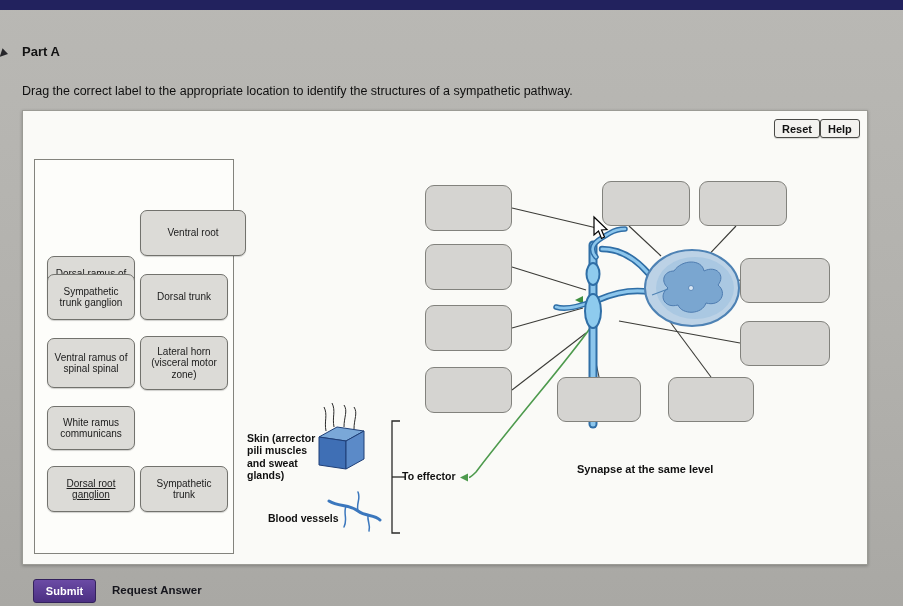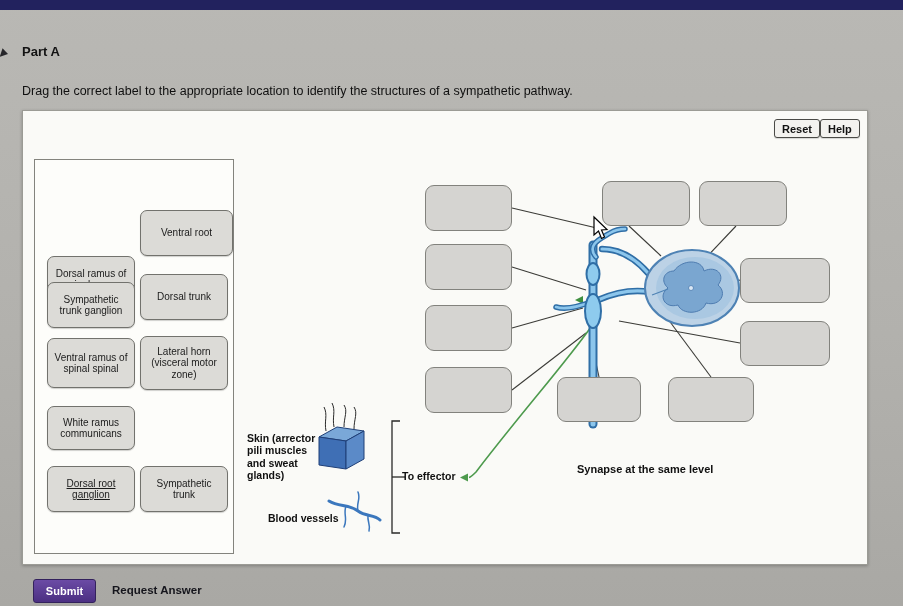--- a/index.html
+++ b/index.html
@@ -46,22 +46,22 @@
   <div class="caret"></div>
   <div class="part-label">Part A</div>
   <div class="instruction">Drag the correct label to the appropriate location to identify the structures of a sympathetic pathway.</div>
 
   <div class="panel">
     <div class="btn btn-reset">Reset</div>
     <div class="btn btn-help">Help</div>
 
     <div class="bank">
       <div class="chip" style="left:12px;top:50px;width:88px;height:46px;margin-top:46px;">Dorsal ramus of spinal nerve</div>
-      <div class="chip" style="left:105px;top:50px;width:93px;height:46px;">Ventral root</div>
-      <div class="chip" style="left:12px;top:122px;width:88px;height:46px;">Sympathetic trunk ganglion</div>
+      <div class="chip" style="left:105px;top:50px;width:106px;height:46px;">Ventral root</div>
+      <div class="chip" style="left:12px;top:114px;width:88px;height:46px;">Sympathetic trunk ganglion</div>
       <div class="chip" style="left:105px;top:114px;width:88px;height:46px;">Dorsal trunk</div>
       <div class="chip" style="left:12px;top:178px;width:88px;height:50px;">Ventral ramus of spinal spinal</div>
       <div class="chip" style="left:105px;top:176px;width:88px;height:54px;">Lateral horn (visceral motor zone)</div>
       <div class="chip" style="left:12px;top:246px;width:88px;height:44px;">White ramus communicans</div>
       <div class="chip" style="left:12px;top:306px;width:88px;height:46px;text-decoration:underline;">Dorsal root ganglion</div>
       <div class="chip" style="left:105px;top:306px;width:88px;height:46px;">Sympathetic trunk</div>
     </div>
 
     <svg class="diagram-svg" width="632" height="402" viewBox="0 0 632 402">
 

